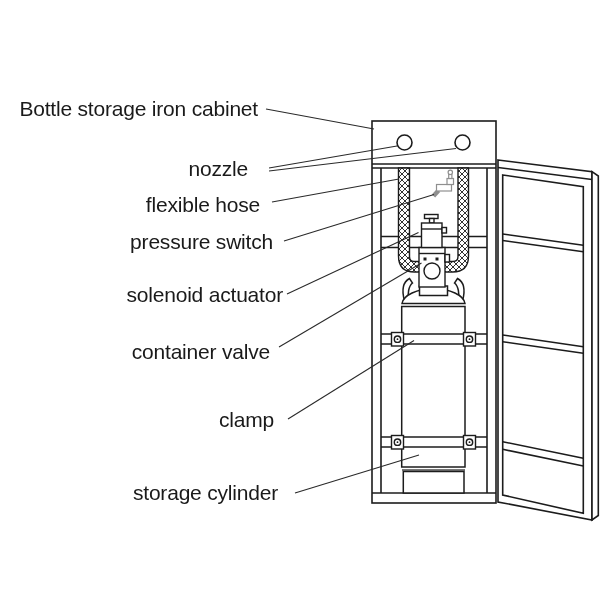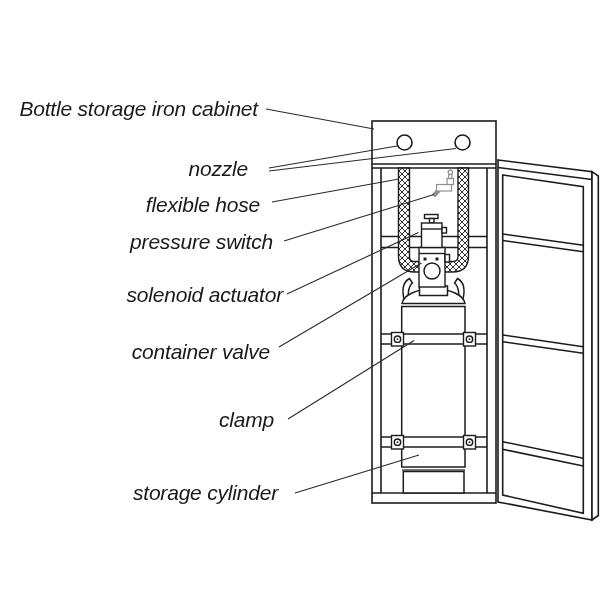--- a/index.html
+++ b/index.html
@@ -1,16 +1,16 @@
 <!DOCTYPE html>
 <html><head>
 <meta charset="utf-8">
 <style>
   html,body{margin:0;padding:0;background:#fff;}
-  .stage{position:relative;width:600px;height:600px;background:#a21caf;overflow:hidden;font-style:italic;}
+  .stage{position:relative;width:600px;height:600px;background:#a21caf;overflow:hidden;}
   svg{display:block;}
   text.lbl{
     font-family:"Liberation Sans","DejaVu Sans",sans-serif;
     font-size:21px;
     letter-spacing:-0.2px;
     fill:#1a1a1a;
   }
 </style>
 </head>
 <body>

